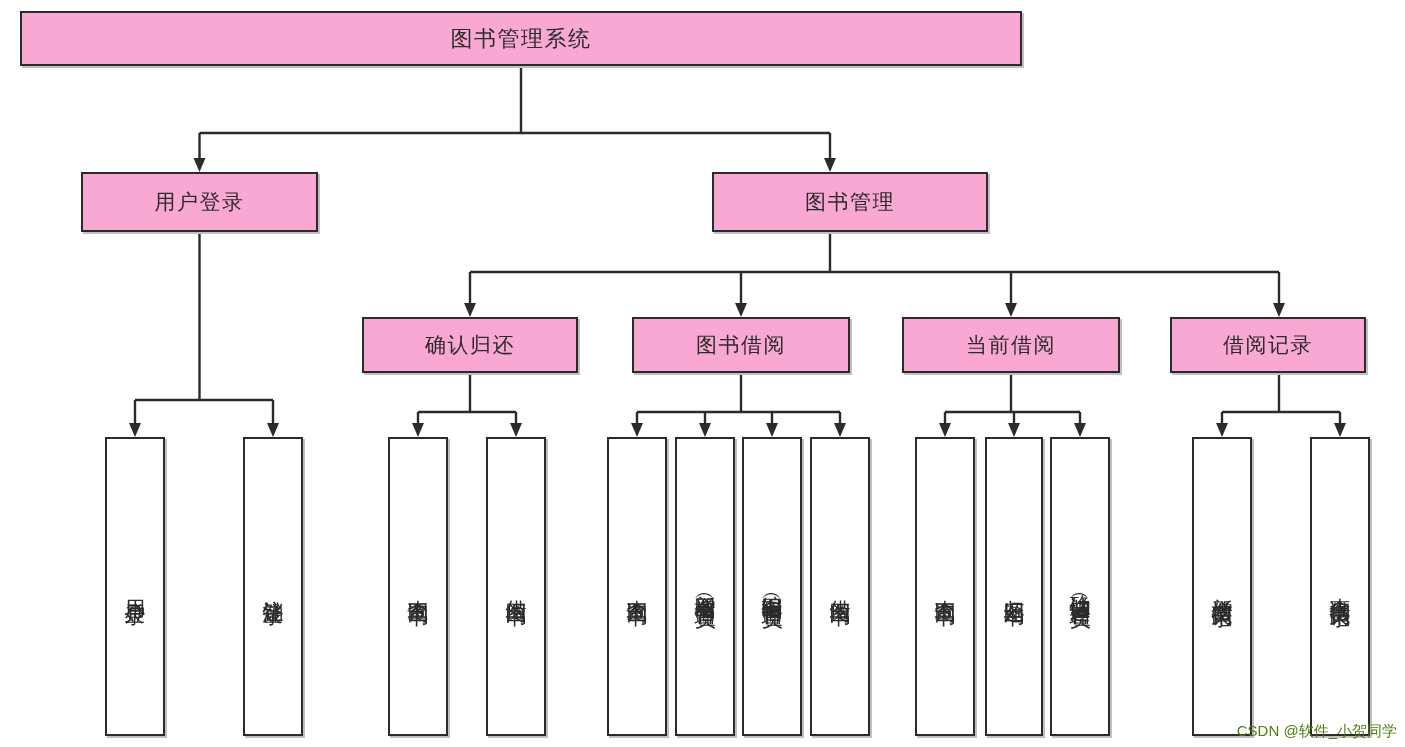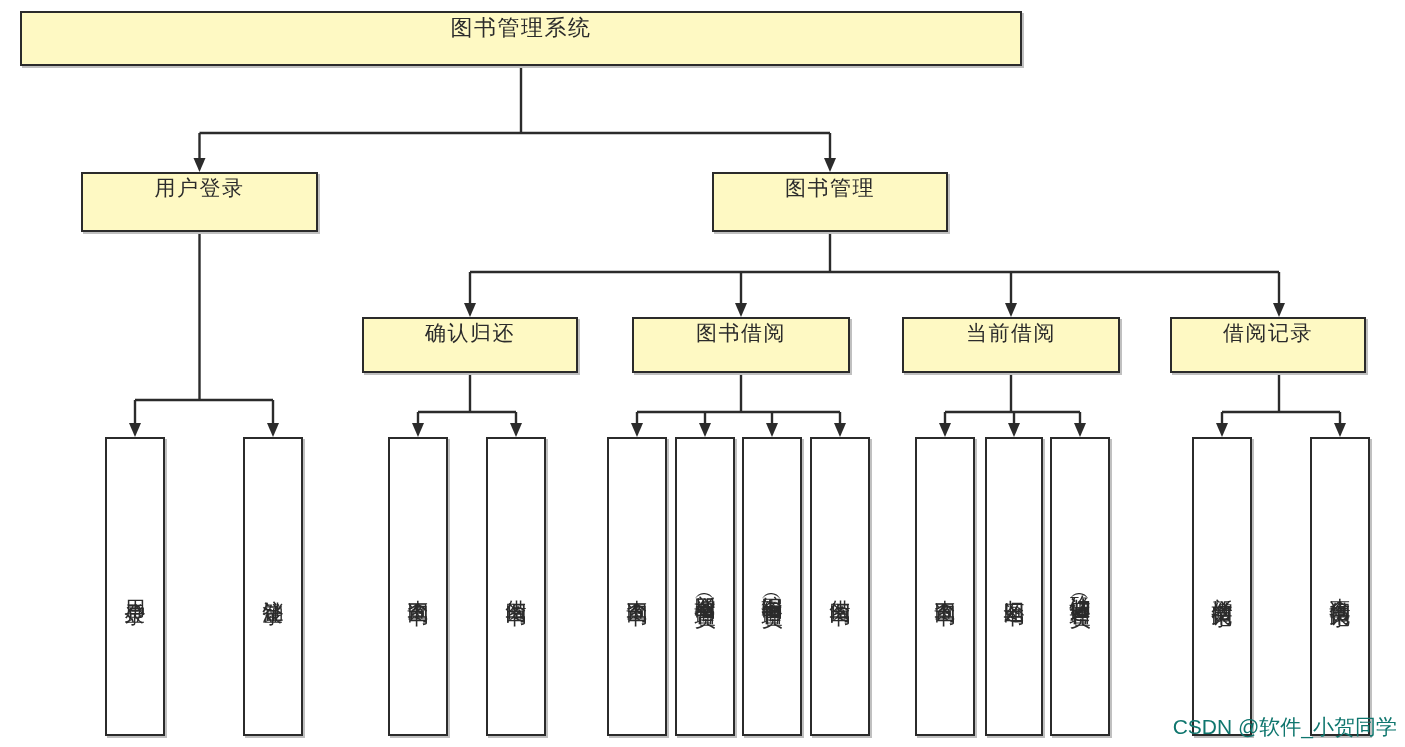--- a/index.html
+++ b/index.html
@@ -26,22 +26,22 @@
     stroke-width: 2.4;
     fill: none;
   }
   .edge-arrow {
     fill: #2b2b2b;
   }
   .watermark {
     position: absolute;
     right: 8px;
     bottom: 6px;
-    color: #0f766e;
-    font-size: 21px;
+    color: #4d7c0f;
+    font-size: 15px;
     font-family: "Liberation Sans", sans-serif;
     white-space: nowrap;
     pointer-events: none;
     margin-top: 48px;
   }
   .vlabel-wrap {
     display: flex;
     align-items: center;
     justify-content: center;
     width: 100%;
@@ -61,25 +61,25 @@
   .leaf-html {
     position: absolute;
     box-sizing: border-box;
     background: #ffffff;
     border: 2.4px solid #2b2b2b;
     box-shadow: 2px 2px 0 0 #c0c0c0;
   }
   .box-html {
     position: absolute;
     box-sizing: border-box;
-    background: #fef9c3;
+    background: #f9a8d4;
     border: 2.4px solid #2b2b2b;
     box-shadow: 2px 2px 0 0 #c0c0c0;
     display: flex;
-    align-items: flex-start;
+    align-items: center;
     justify-content: center;
   }
   .box-html-label {
     font-size: 21px;
     letter-spacing: 1.5px;
     color: #2b2b2b;
   }
   .title-html-label {
     font-size: 22px;
     letter-spacing: 1.5px;
@@ -153,21 +153,21 @@
       </g>
   </svg>
 
   <div id="nodes-layer" style="position:absolute;left:0;top:0;width:1405px;height:747px;">
       <div class="box-html" style="left: 20px; top: 11px; width: 1002px; height: 55px;">
         <span class="title-html-label">图书管理系统</span>
       </div>
       <div class="box-html" style="left: 81px; top: 172px; width: 237px; height: 60px;">
         <span class="box-html-label">用户登录</span>
       </div>
-      <div class="box-html" style="left: 712px; top: 172px; width: 236px; height: 60px;">
+      <div class="box-html" style="left: 712px; top: 172px; width: 276px; height: 60px;">
         <span class="box-html-label">图书管理</span>
       </div>
       <div class="box-html" style="left: 362px; top: 317px; width: 216px; height: 56px;">
         <span class="box-html-label">确认归还</span>
       </div>
       <div class="box-html" style="left: 632px; top: 317px; width: 218px; height: 56px;">
         <span class="box-html-label">图书借阅</span>
       </div>
       <div class="box-html" style="left: 902px; top: 317px; width: 218px; height: 56px;">
         <span class="box-html-label">当前借阅</span>

